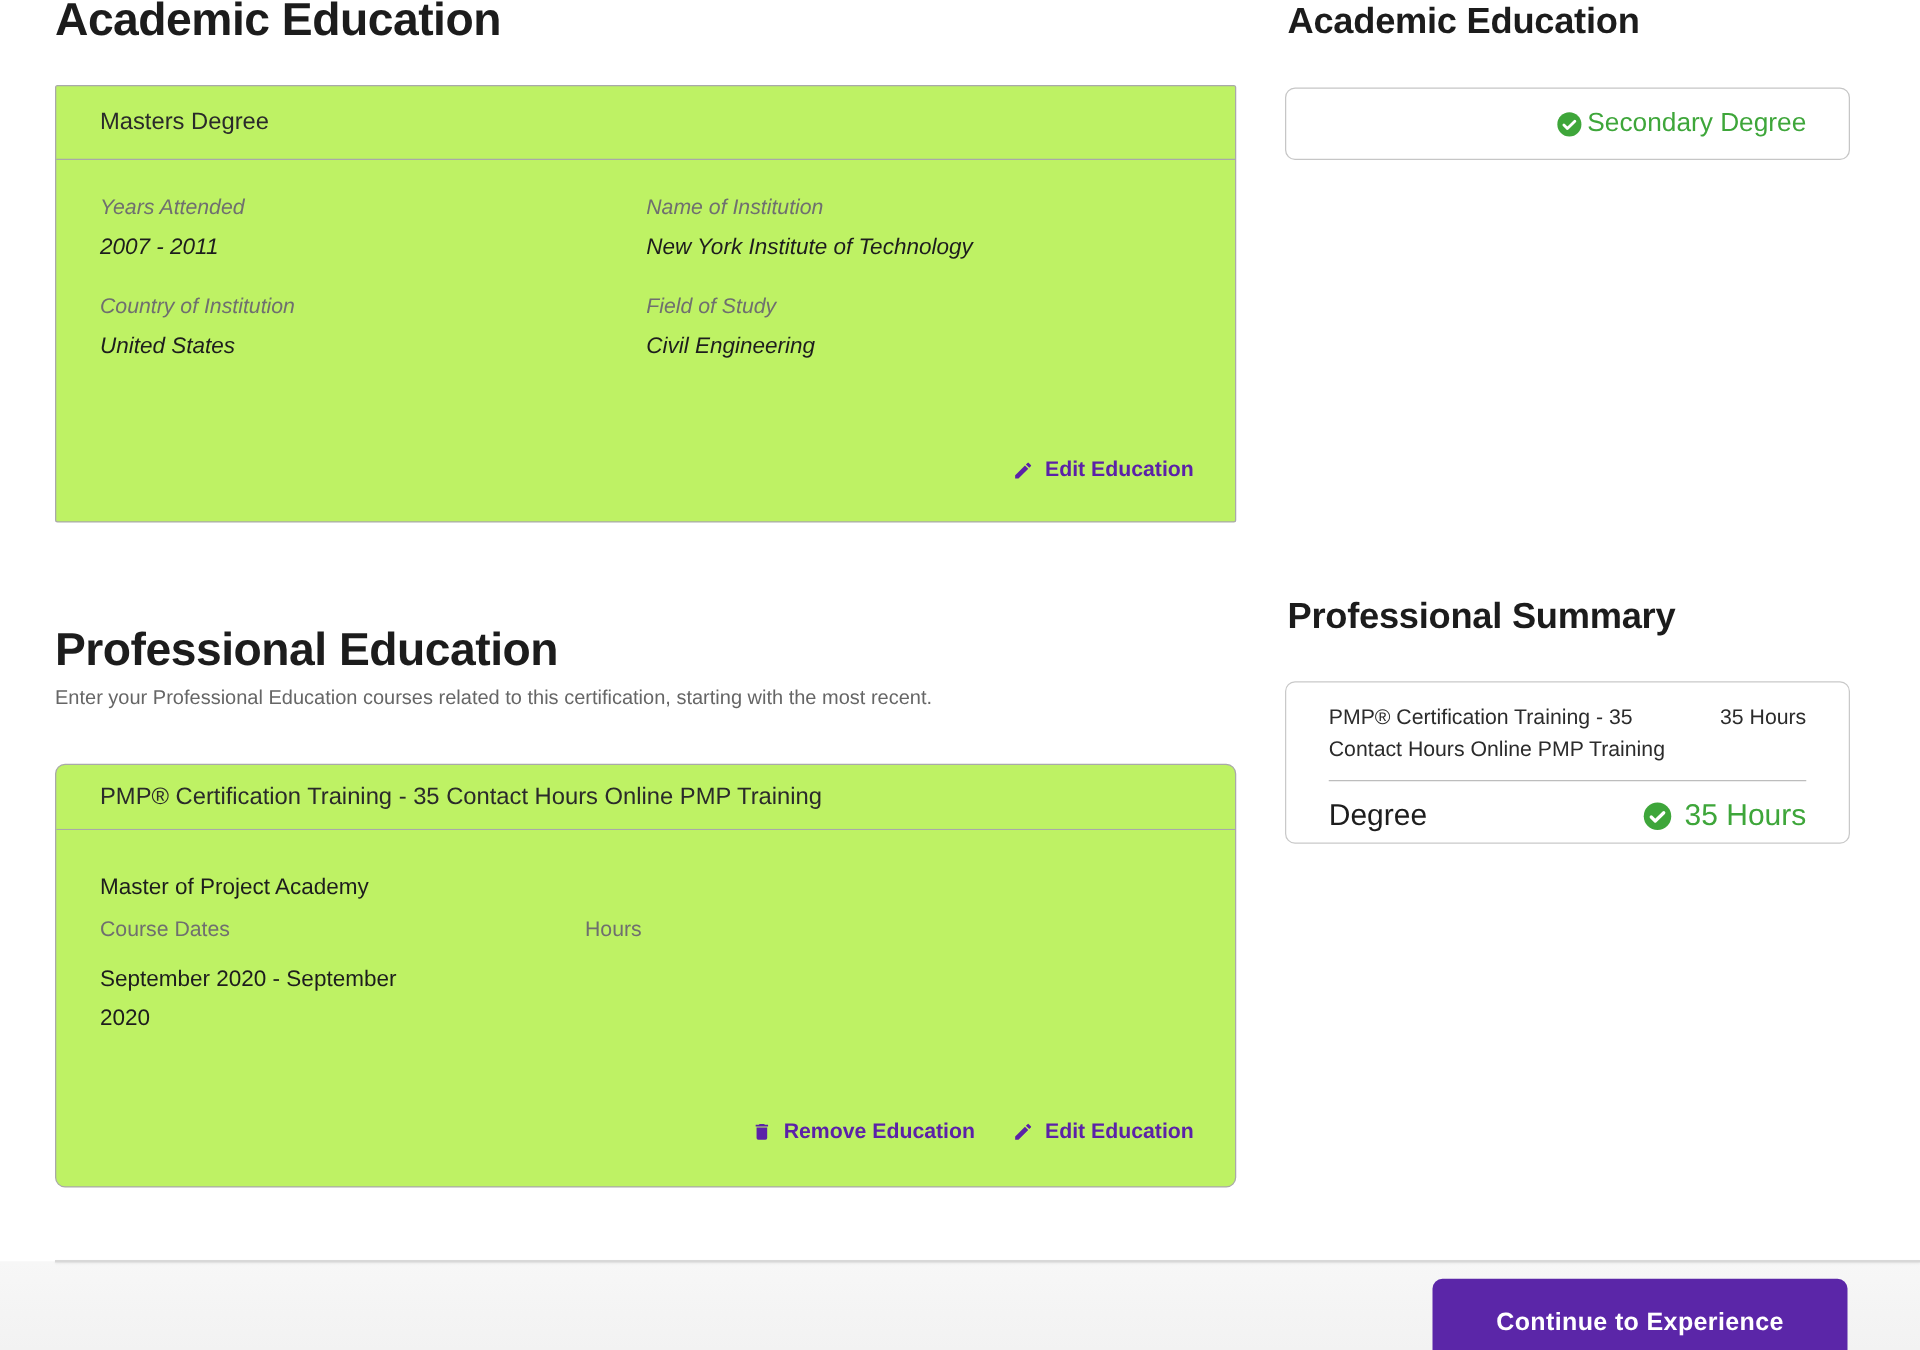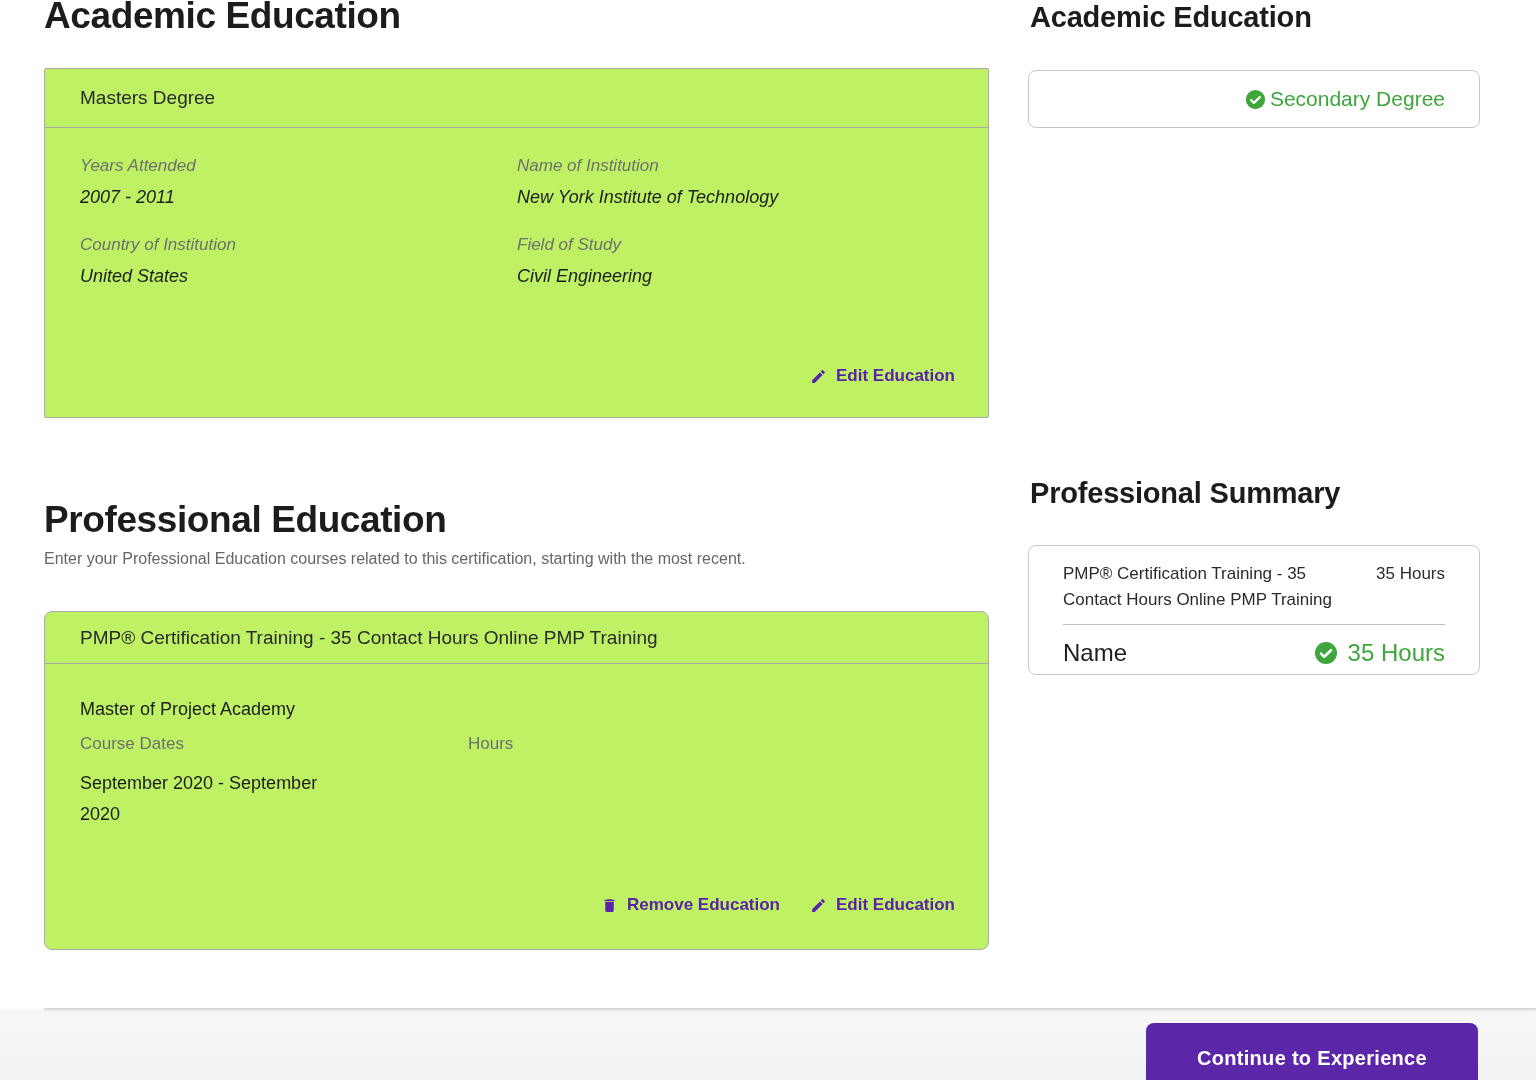--- a/index.html
+++ b/index.html
@@ -169,21 +169,21 @@
 
   <h2 class="h-side" style="left:1030px; top:474px;">Professional Summary</h2>
 
   <div class="summary-card">
     <div class="sum-item">
       <div class="sum-name">PMP® Certification Training - 35 Contact Hours Online PMP Training</div>
       <div class="sum-hours">35 Hours</div>
     </div>
     <div class="sum-divider"></div>
     <div class="sum-total">
-      <div class="total-label">Name</div>
+      <div class="total-label">Degree</div>
       <div class="total-value">
         <svg class="check" viewBox="0 0 24 24">
           <circle cx="12" cy="12" r="11" fill="currentColor"></circle>
           <path d="M7 12.6l3.2 3.2L17 9.2" stroke="#ffffff" stroke-width="2.6" fill="none" stroke-linecap="round" stroke-linejoin="round"></path>
         </svg>
         <span>35 Hours</span>
       </div>
     </div>
   </div>
 

